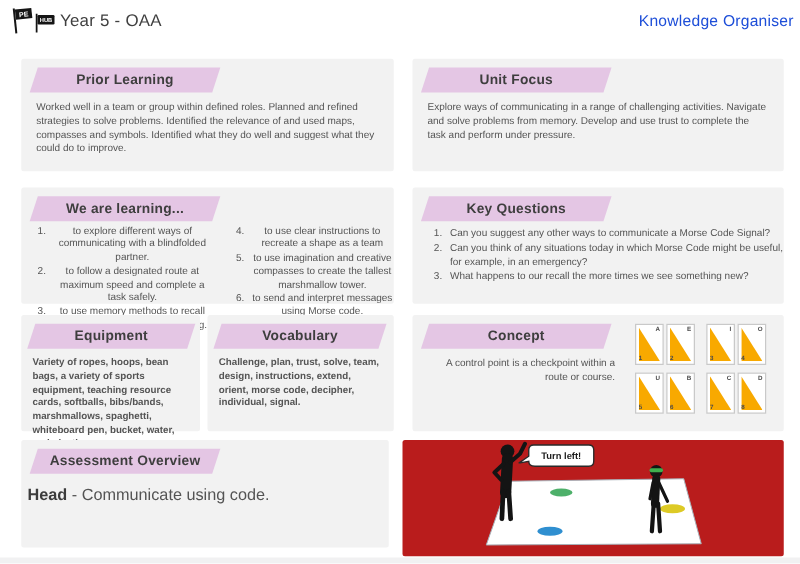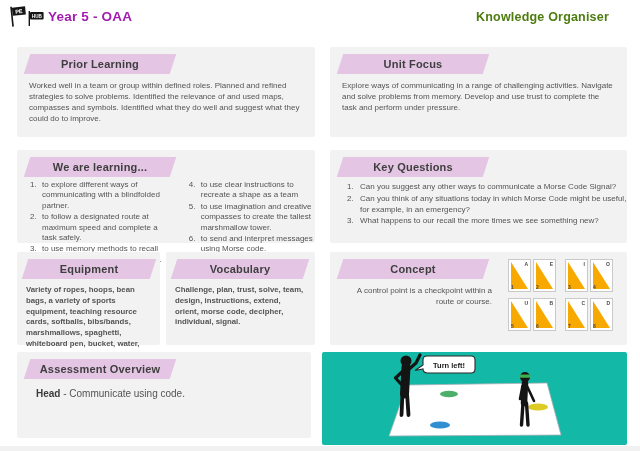--- a/index.html
+++ b/index.html
@@ -1,59 +1,59 @@
 <!DOCTYPE html>
 <html><head>
 <meta charset="utf-8">
 <style>
   html,body{margin:0;padding:0;background:#fff;}
   .page{position:relative;width:640px;height:451px;background:#ffffff;
         font-family:"Liberation Sans",sans-serif;overflow:hidden;}
 
   
-  .page-title{position:absolute;left:48px;top:9px;font-size:13.5px;font-weight:bold;
-              color:#a21caf;letter-spacing:.2px;}
-  .ko-title{position:absolute;right:31px;top:10px;font-size:12.5px;font-weight:bold;
-            color:#4d7c0f;letter-spacing:.2px;}
+  .page-title{position:absolute;left:48px;top:9px;font-size:13.5px;font-weight:normal;
+              color:#404040;letter-spacing:.2px;}
+  .ko-title{position:absolute;right:5px;top:10px;font-size:12.5px;font-weight:normal;
+            color:#1d4ed8;letter-spacing:.2px;}
   .logo{position:absolute;left:9px;top:4px;}
 
   
   .box{position:absolute;background:#f2f2f2;border-radius:2px;}
   #prior{left:17px;top:47px;width:298px;height:90px;}
   #unit{left:330px;top:47px;width:297px;height:90px;}
   #wal{left:17px;top:150px;width:298px;height:93px;}
   #kq{left:330px;top:150px;width:297px;height:93px;}
   #equip{left:17px;top:252px;width:143px;height:93px;}
   #vocab{left:166px;top:252px;width:149px;height:93px;}
   #concept{left:330px;top:252px;width:297px;height:93px;}
   #assess{left:17px;top:352px;width:294px;height:86px;}
-  #illus{left:322px;top:352px;width:305px;height:93px;background:#14b8a6;}
+  #illus{left:322px;top:352px;width:305px;height:93px;background:#b91c1c;}
 
   
   .band{display:inline-block;margin:7px 0 0 10px;background:#e4c6e4;
         transform:skewX(-18deg);padding:4px 0;text-align:center;width:146px;}
   #equip .band{width:128px;margin-left:8px;}
   #vocab .band{width:132px;margin-left:8px;}
   .band>span{display:block;transform:skewX(18deg);font-size:11px;font-weight:bold;
              color:#3e3e3e;letter-spacing:.2px;}
 
   .body-text{margin:6px 12px 0 12px;font-size:8px;line-height:1.38;color:#545454;}
   #equip .body-text,#vocab .body-text{margin:6px 9px 0 9px;font-size:7.8px;font-weight:bold;}
 
   
   .two-col{display:flex;margin-top:3px;}
   .two-col ol{margin:0;padding-left:22px;font-size:8px;line-height:1.3;color:#545454;}
   .two-col ol.left{width:136px;margin-left:0;}
   .two-col ol.right{width:122px;margin-left:6px;}
-  .two-col li{padding-left:3px;margin-bottom:1px;}
+  .two-col li{padding-left:3px;margin-bottom:1px;text-align:center;}
   .kq-list{margin:5px 0 0 0;padding-left:26px;font-size:8px;line-height:1.35;color:#545454;}
   .kq-list li{padding-left:4px;margin-bottom:1px;}
 
   
-  .assess-lines{margin:7px 0 0 19px;font-size:10px;line-height:1.5;color:#545454;}
+  .assess-lines{margin:7px 0 0 5px;font-size:13px;line-height:1.5;color:#545454;}
   .assess-lines p{margin:0;}
   .assess-lines b{color:#3c3c3c;}
 
   
   .cards{position:absolute;left:178px;top:7px;width:110px;}
   .card-row{display:flex;margin-bottom:6px;}
   .card{position:relative;width:21px;height:31px;background:#fff;
         border:1px solid #c9c9c9;margin-right:2px;}
   .card:nth-child(2){margin-right:9px;}
   .card .tri{position:absolute;left:2px;top:2px;right:2px;bottom:2px;

